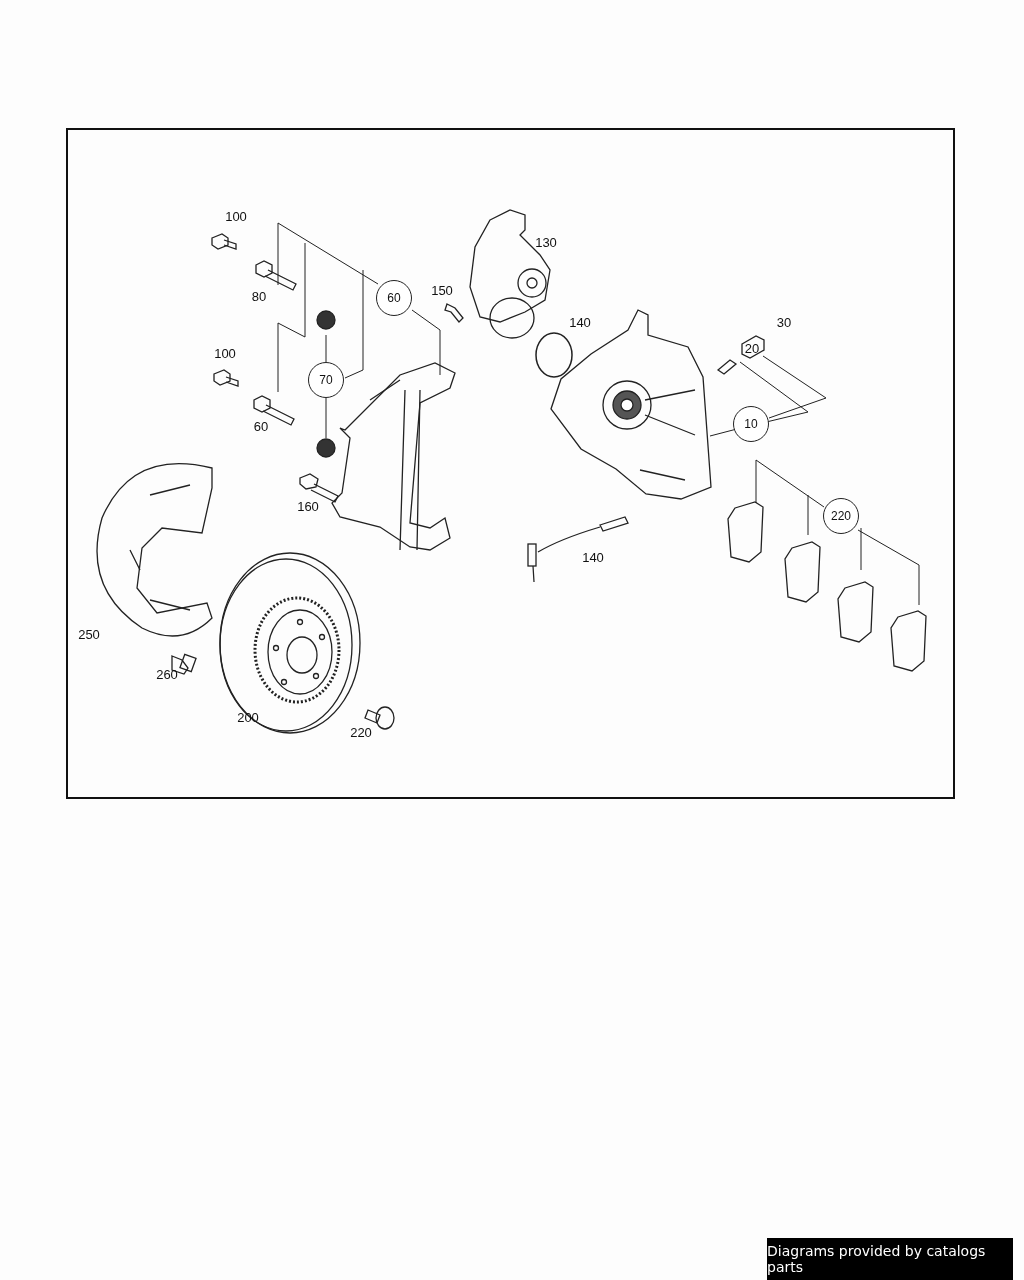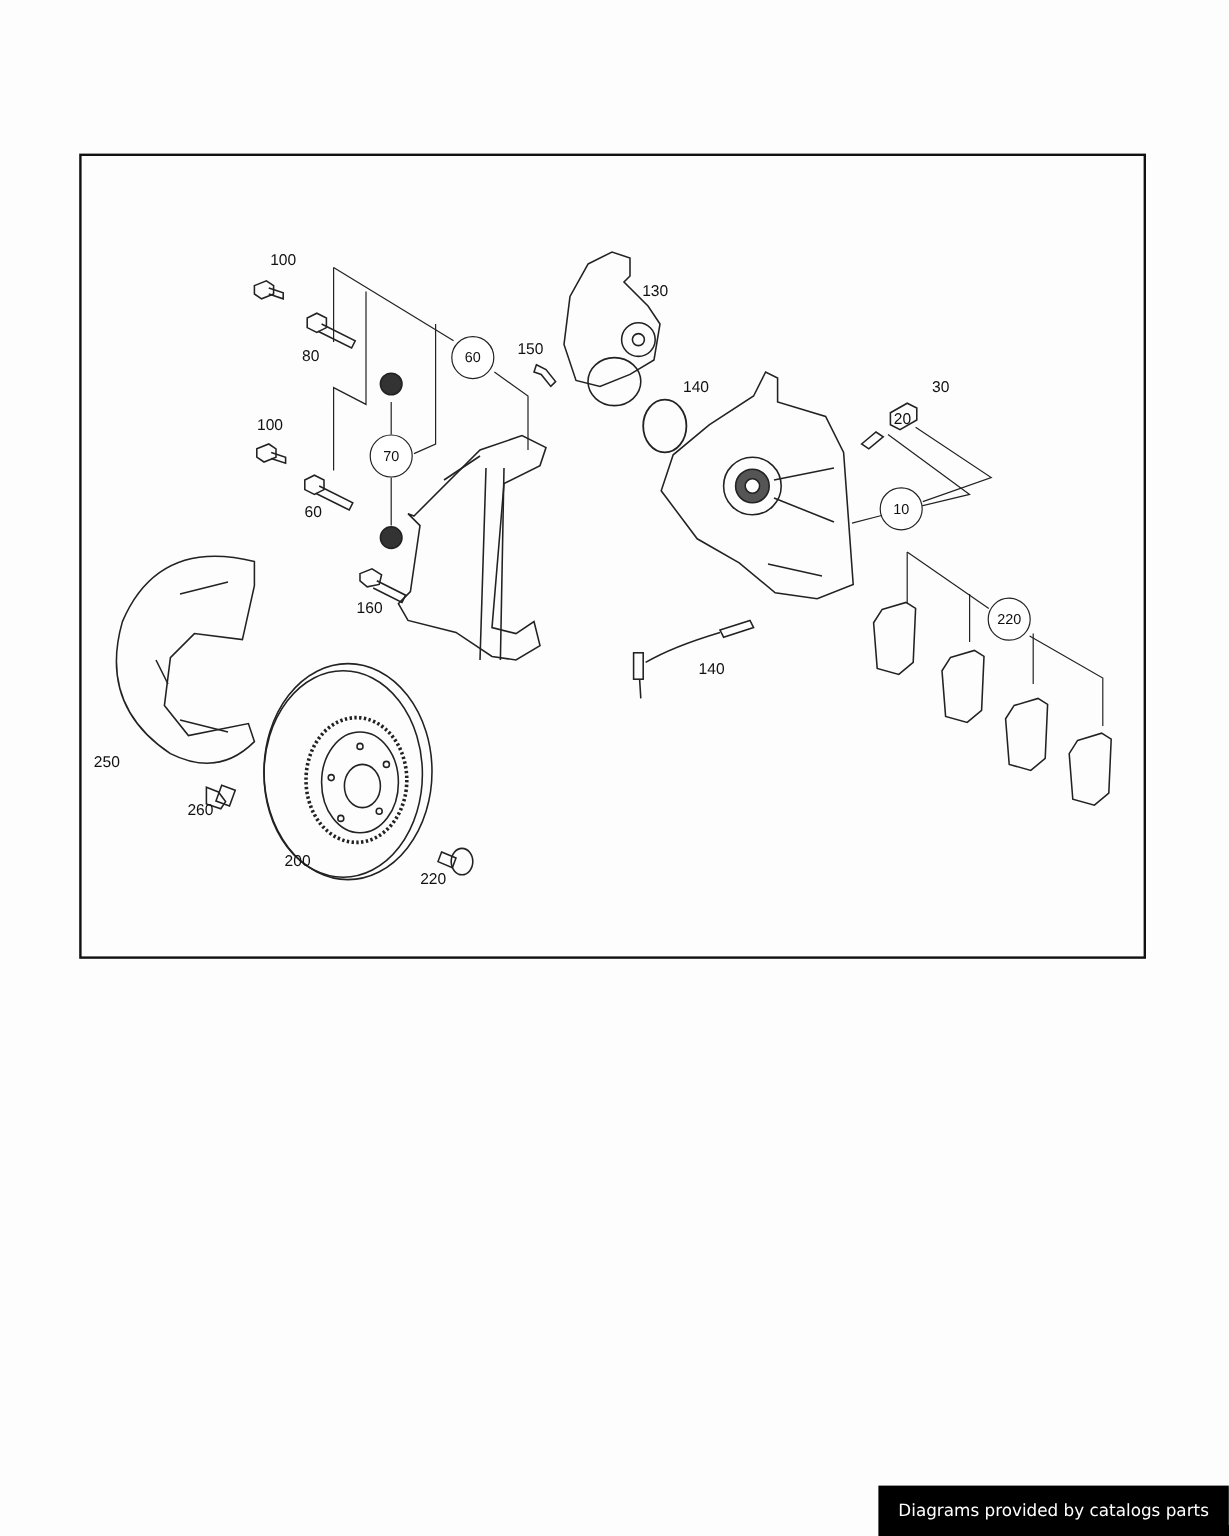--- a/index.html
+++ b/index.html
@@ -1,21 +1,21 @@
 <!DOCTYPE html>
 <html><head>
 <meta charset="utf-8">
 <style>
   html,body{margin:0;padding:0;}
   body{width:1024px;height:1280px;background:#fdfdfd;position:relative;overflow:hidden;font-family:"Liberation Sans",sans-serif;}
   .frame{position:absolute;left:66px;top:128px;width:889px;height:671px;border:2px solid #111;box-sizing:border-box;background:#fdfdfd;}
   svg.diag{position:absolute;left:0;top:0;width:1024px;height:1280px;}
   .lbl{position:absolute;font-size:13px;color:#111;line-height:16px;transform:translate(-50%,-50%);white-space:nowrap;}
   .callout{position:absolute;width:36px;height:36px;border:1.5px solid #222;border-radius:50%;background:#fff;box-sizing:border-box;display:flex;align-items:center;justify-content:center;font-size:12px;color:#111;transform:translate(-50%,-50%);}
-  .footer{position:absolute;right:0;bottom:0;width:292px;height:42px;background:#000;color:#fff;font-family:"DejaVu Sans",sans-serif;font-size:14px;display:flex;align-items:center;justify-content:center;}
+  .footer{position:absolute;right:11px;bottom:0;width:246px;height:42px;background:#000;color:#fff;font-family:"DejaVu Sans",sans-serif;font-size:14px;display:flex;align-items:center;justify-content:center;}
 </style>
 </head>
 <body>
 
 <div class="frame"></div>
 
 <svg class="diag" viewBox="0 0 1024 1280" fill="none" stroke="#222" stroke-width="1.3">
 
   <g stroke-width="1">
     <polyline points="278,223 278,285"></polyline>

